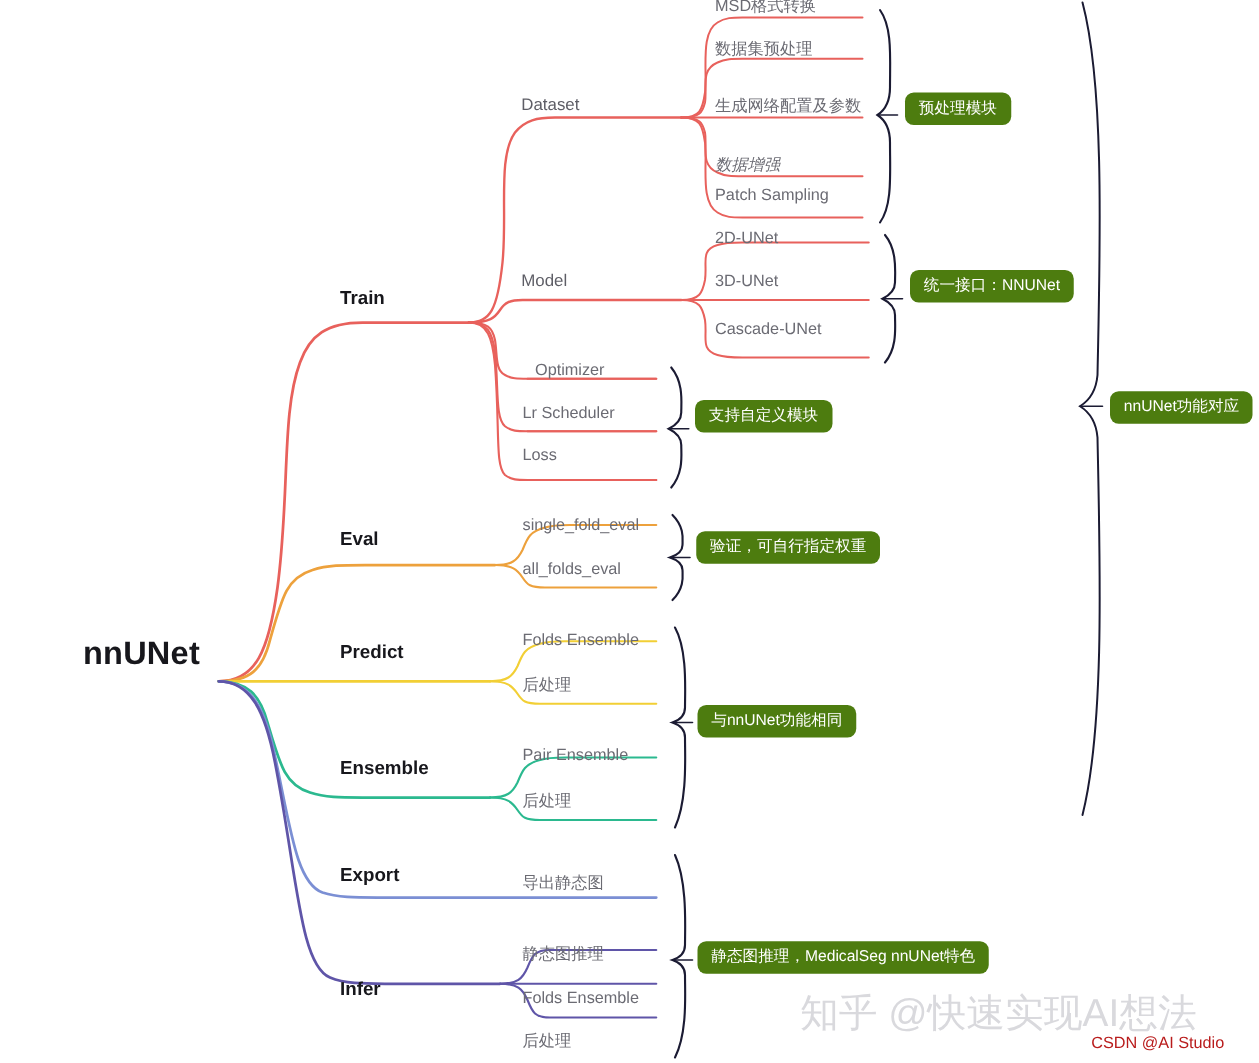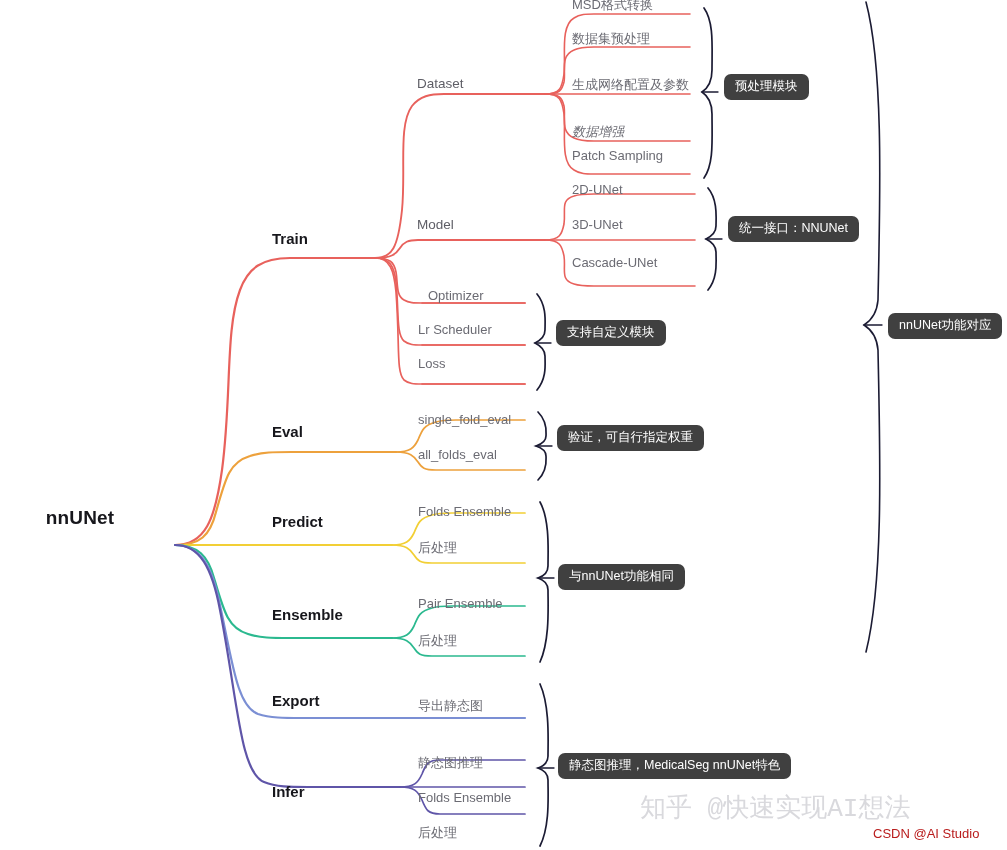--- a/index.html
+++ b/index.html
@@ -28,23 +28,23 @@
     pointer-events: none;
   }
   .layer > * { pointer-events: auto; }
 
   
   #root-node {
     position: absolute;
     left: 0;
     top: 505px;
     width: 160px;
-    text-align: center;
+    text-align: right;
     color: #17171c;
-    font-size: 19px;
+    font-size: 26px;
     font-weight: bold;
     line-height: 1.35;
     letter-spacing: 0.2px;
   }
 
   
   .branch-label {
     position: absolute;
     color: #17171c;
     font-size: 15px;
@@ -64,39 +64,38 @@
   .leaf-label {
     position: absolute;
     color: #6b6b73;
     font-size: 13px;
     white-space: nowrap;
   }
 
   
   .badge {
     position: absolute;
-    background: #404040;
+    background: #4d7c0f;
     color: #ffffff;
     font-size: 12.5px;
     border-radius: 7px;
     padding: 6px 11px 7px 11px;
     white-space: nowrap;
     line-height: 1;
   }
 
   
   #wm-zhihu {
     position: absolute;
     left: 640px;
     top: 790px;
-    font-size: 26px;
+    font-size: 31px;
     color: #d9d9dd;
     white-space: nowrap;
     font-weight: 500;
-    font-family: Liberation Mono, monospace;
   }
   #wm-csdn {
     position: absolute;
     left: 873px;
     top: 826px;
     font-size: 13px;
     color: #b91c1c;
     white-space: nowrap;
   }
 </style>

